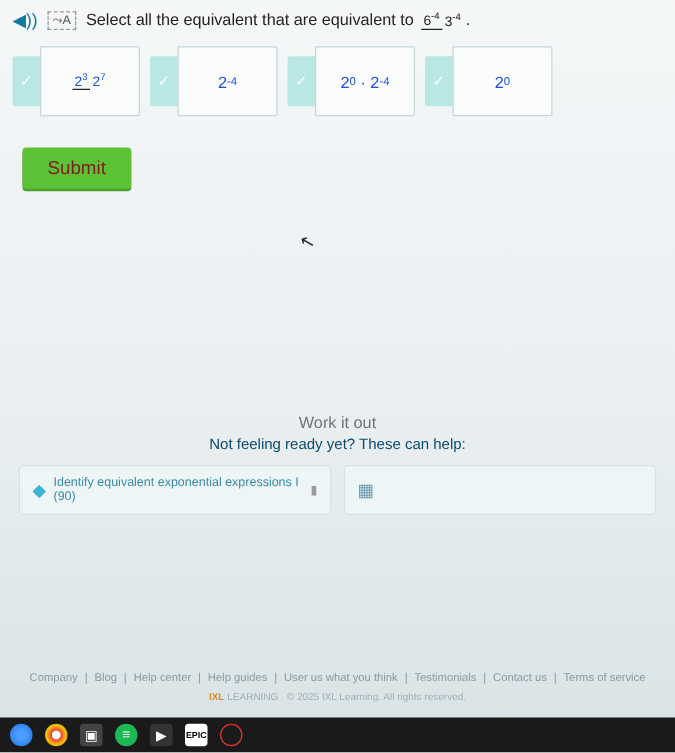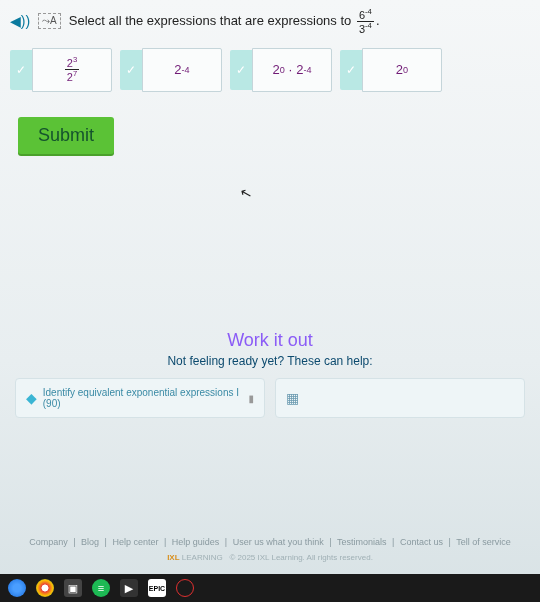--- a/index.html
+++ b/index.html
@@ -26,21 +26,21 @@
       padding: 1px 3px;
       font-size: 10px;
       color: #555;
     }
     .question-text {
       font-size: 13px;
       color: #222;
     }
     .frac {
       display: inline-flex;
-      flex-direction: column;
+      flex-direction: row;
       align-items: center;
       vertical-align: middle;
       font-size: 11px;
       line-height: 1.1;
       margin: 0 2px;
     }
     .frac .num { border-bottom: 1px solid #222; padding: 0 2px; }
     .frac .den { padding: 0 2px; }
     .sup { font-size: 0.7em; vertical-align: super; }
     .options-row {
@@ -61,58 +61,58 @@
       display: flex;
       align-items: center;
       justify-content: center;
       color: #fff;
       font-size: 12px;
       border-radius: 2px 0 0 2px;
     }
     .option-box {
       border: 1px solid #c5d5da;
       background: #fafcfc;
-      height: 44px;
+      height: 56px;
       min-width: 80px;
       display: flex;
       align-items: center;
       justify-content: center;
       font-size: 13px;
-      color: #701a75;
+      color: #1d4ed8;
       border-radius: 0 2px 2px 0;
     }
     .submit-btn {
       margin: 10px 0 0 18px;
       background: #5bc236;
-      color: #14532d;
+      color: #7f1d1d;
       border: none;
       padding: 8px 20px;
-      font-size: 18px;
+      font-size: 15px;
       border-radius: 3px;
       cursor: pointer;
       box-shadow: 0 2px 0 #4aa02a;
     }
     .cursor {
       position: absolute;
       left: 240px;
       top: 185px;
       font-size: 14px;
       color: #222;
       transform: rotate(-15deg);
     }
     .work-section {
       position: absolute;
       top: 330px;
       left: 0;
       right: 0;
       text-align: center;
     }
     .work-title {
-      color: #8b5cf6;
-      font-size: 18px;
+      color: #737373;
+      font-size: 13px;
       margin-bottom: 3px;
     }
     .work-sub {
       color: #0c4a6e;
       font-size: 12px;
       margin-bottom: 10px;
     }
     .help-row {
       display: flex;
       gap: 10px;
@@ -177,21 +177,21 @@
   </style>
 </head>
 <body>
 
 
 
 <div class="header-row">
   <span class="audio-icon">◀))</span>
   <span class="lang-icon">⤳A</span>
   <span class="question-text">
-    <span>Select all the expressions that are expressions to</span>
+    <span>Select all the equivalent that are equivalent to</span>
     <span class="frac">
       <span class="num"><span>6</span><span class="sup">-4</span></span>
       <span class="den"><span>3</span><span class="sup">-4</span></span>
     </span><span>.</span>
   </span>
 </div>
 
 <div class="options-row">
   <div class="option">
     <div class="check-badge">✓</div>
@@ -247,21 +247,21 @@
 
 <div class="footer">
   <div class="footer-links">
     <span>Company</span> |
     <span>Blog</span> |
     <span>Help center</span> |
     <span>Help guides</span> |
     <span>User us what you think</span> |
     <span>Testimonials</span> |
     <span>Contact us</span> |
-    <span>Tell of service</span>
+    <span>Terms of service</span>
   </div>
   <div class="copyright">
     <span class="brand">IXL</span> <span>LEARNING</span> &nbsp; <span>© 2025 IXL Learning. All rights reserved.</span>
   </div>
 </div>
 
 <div class="taskbar">
   <div class="tb-icon tb-start"></div>
   <div class="tb-icon tb-chrome"></div>
   <div class="tb-icon tb-edge">▣</div>

